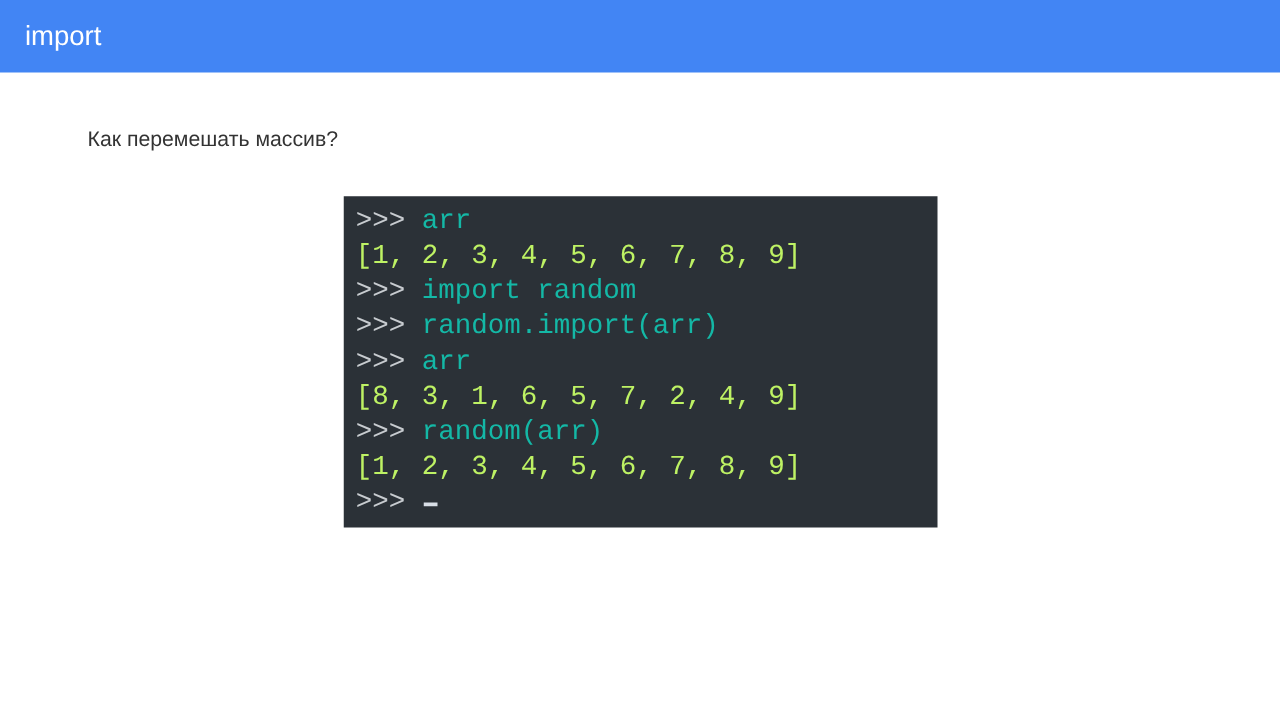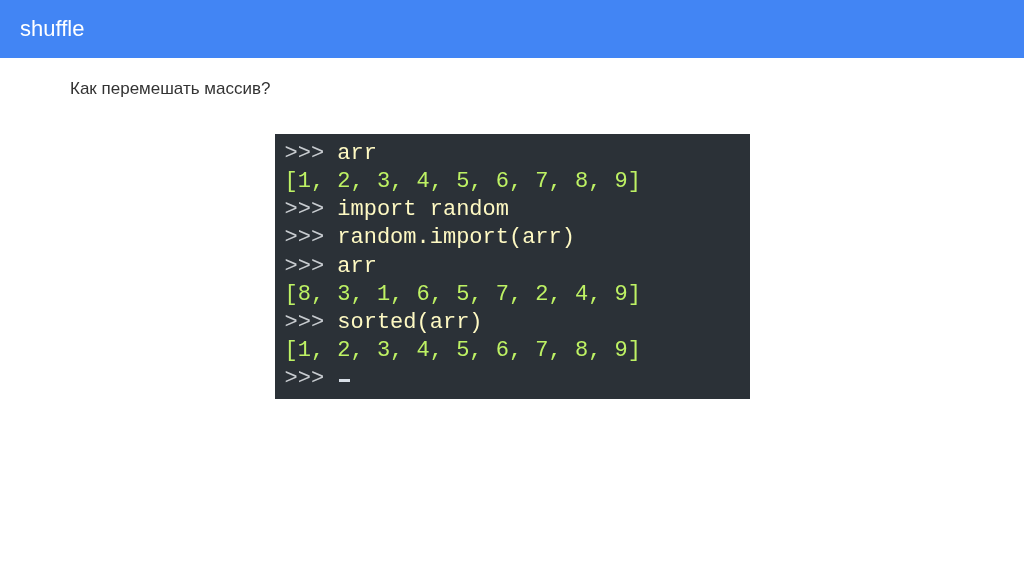--- a/index.html
+++ b/index.html
@@ -15,21 +15,21 @@
       overflow: hidden;
     }
     .header {
       background: #4285f4;
       color: #ffffff;
       padding: 16px 20px;
       font-size: 22px;
       font-weight: 400;
     }
     .content {
-      padding: 21px 70px;
+      padding: 44px 70px;
     }
     .question {
       font-size: 17px;
       color: #333333;
       margin-bottom: 35px;
     }
     .terminal-wrap {
       display: flex;
       justify-content: center;
     }
@@ -40,50 +40,50 @@
       font-size: 22px;
       line-height: 1.28;
       white-space: pre;
       color: #d8dee6;
       width: 475px;
     }
     .prompt {
       color: #c8ccd0;
     }
     .code {
-      color: #fef9c3;
+      color: #14b8a6;
     }
     .output {
       color: #bef264;
     }
     .cursor {
       display: inline-block;
       width: 11px;
       height: 3px;
       background: #d8dee6;
       vertical-align: baseline;
       margin-left: 2px;
       position: relative;
       top: -2px;
     }
   </style>
 </head>
 <body>
 
 <div class="header">
-  <span>shuffle</span>
+  <span>import</span>
 </div>
 
 <div class="content">
   <div class="question">Как перемешать массив?</div>
 
   <div class="terminal-wrap">
     <div class="terminal"><span><span class="prompt">&gt;&gt;&gt; </span><span class="code">arr</span></span>
 <span><span class="prompt"></span><span class="output">[1, 2, 3, 4, 5, 6, 7, 8, 9]</span></span>
 <span><span class="prompt">&gt;&gt;&gt; </span><span class="code">import random</span></span>
 <span><span class="prompt">&gt;&gt;&gt; </span><span class="code">random.import(arr)</span></span>
 <span><span class="prompt">&gt;&gt;&gt; </span><span class="code">arr</span></span>
 <span><span class="prompt"></span><span class="output">[8, 3, 1, 6, 5, 7, 2, 4, 9]</span></span>
-<span><span class="prompt">&gt;&gt;&gt; </span><span class="code">sorted(arr)</span></span>
+<span><span class="prompt">&gt;&gt;&gt; </span><span class="code">random(arr)</span></span>
 <span><span class="prompt"></span><span class="output">[1, 2, 3, 4, 5, 6, 7, 8, 9]</span></span>
 <span><span class="prompt">&gt;&gt;&gt; </span><span class="code"></span><span class="cursor"></span></span></div>
   </div>
 </div>
 
 </body></html>

